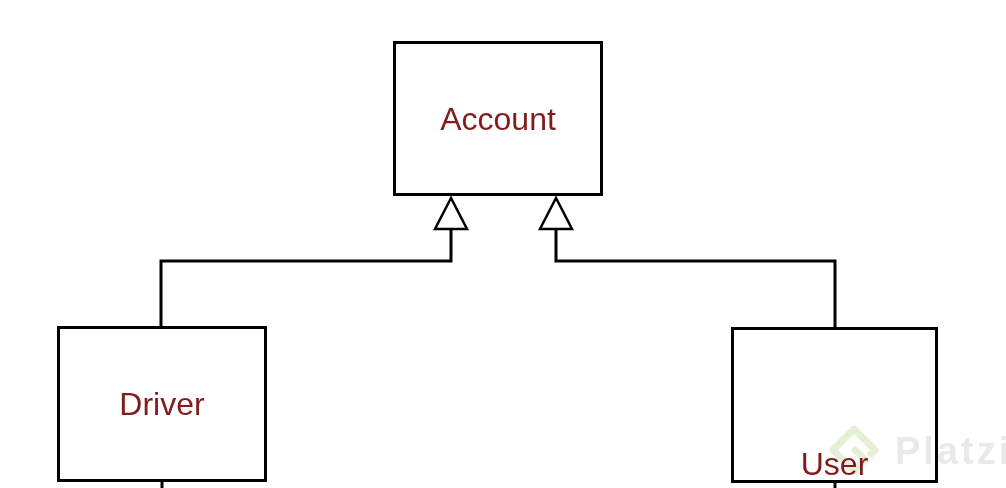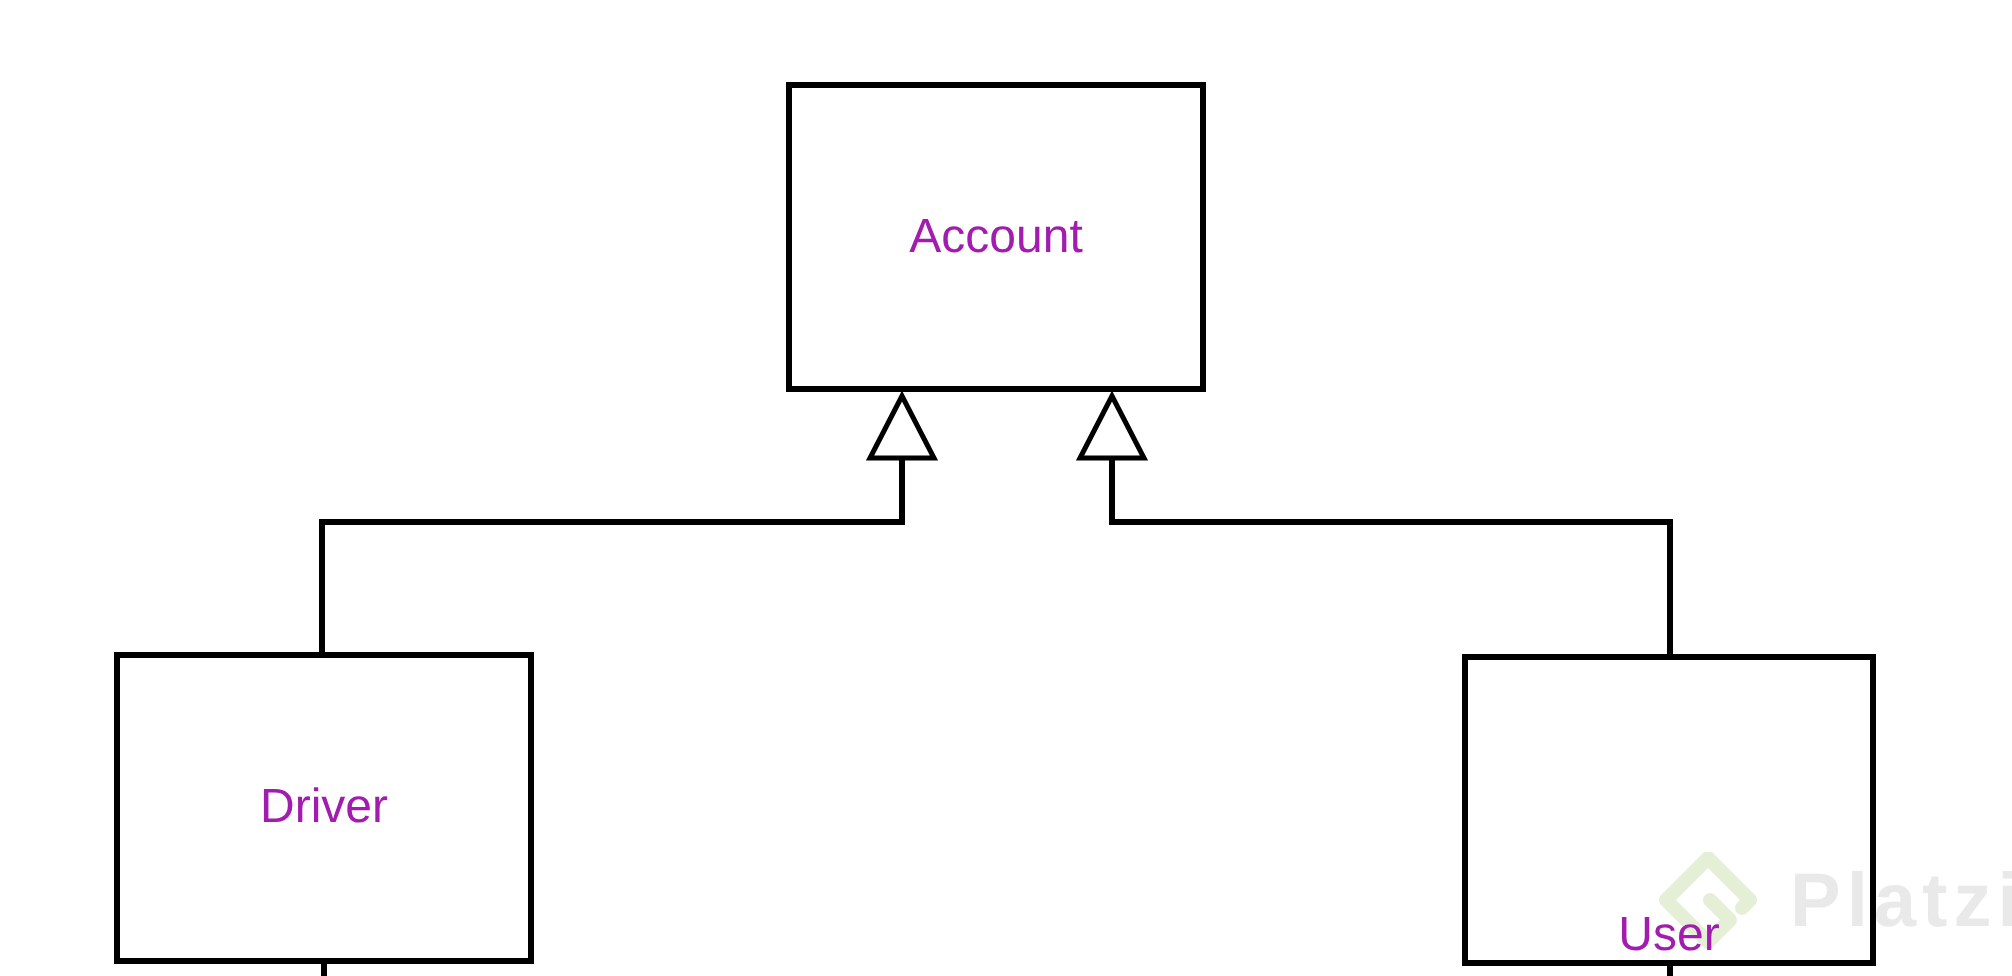--- a/index.html
+++ b/index.html
@@ -38,22 +38,22 @@
     position: absolute;
     border: 3px solid #000000;
     background: transparent;
     display: flex;
     align-items: center;
     justify-content: center;
     z-index: 2;
     box-sizing: border-box;
   }
   .node-label {
-    font-size: 24px;
-    color: #a21caf;
+    font-size: 32px;
+    color: #7f1d1d;
     line-height: 1;
   }
   .node-account { left: 393px; top: 41px;  width: 210px; height: 155px; }
   .node-driver  { left: 57px;  top: 326px; width: 210px; height: 156px; }
   .node-user    { left: 731px; top: 327px; width: 207px; height: 156px; }
   
   .edges-layer {
     position: absolute;
     left: 0;
     top: 0;

